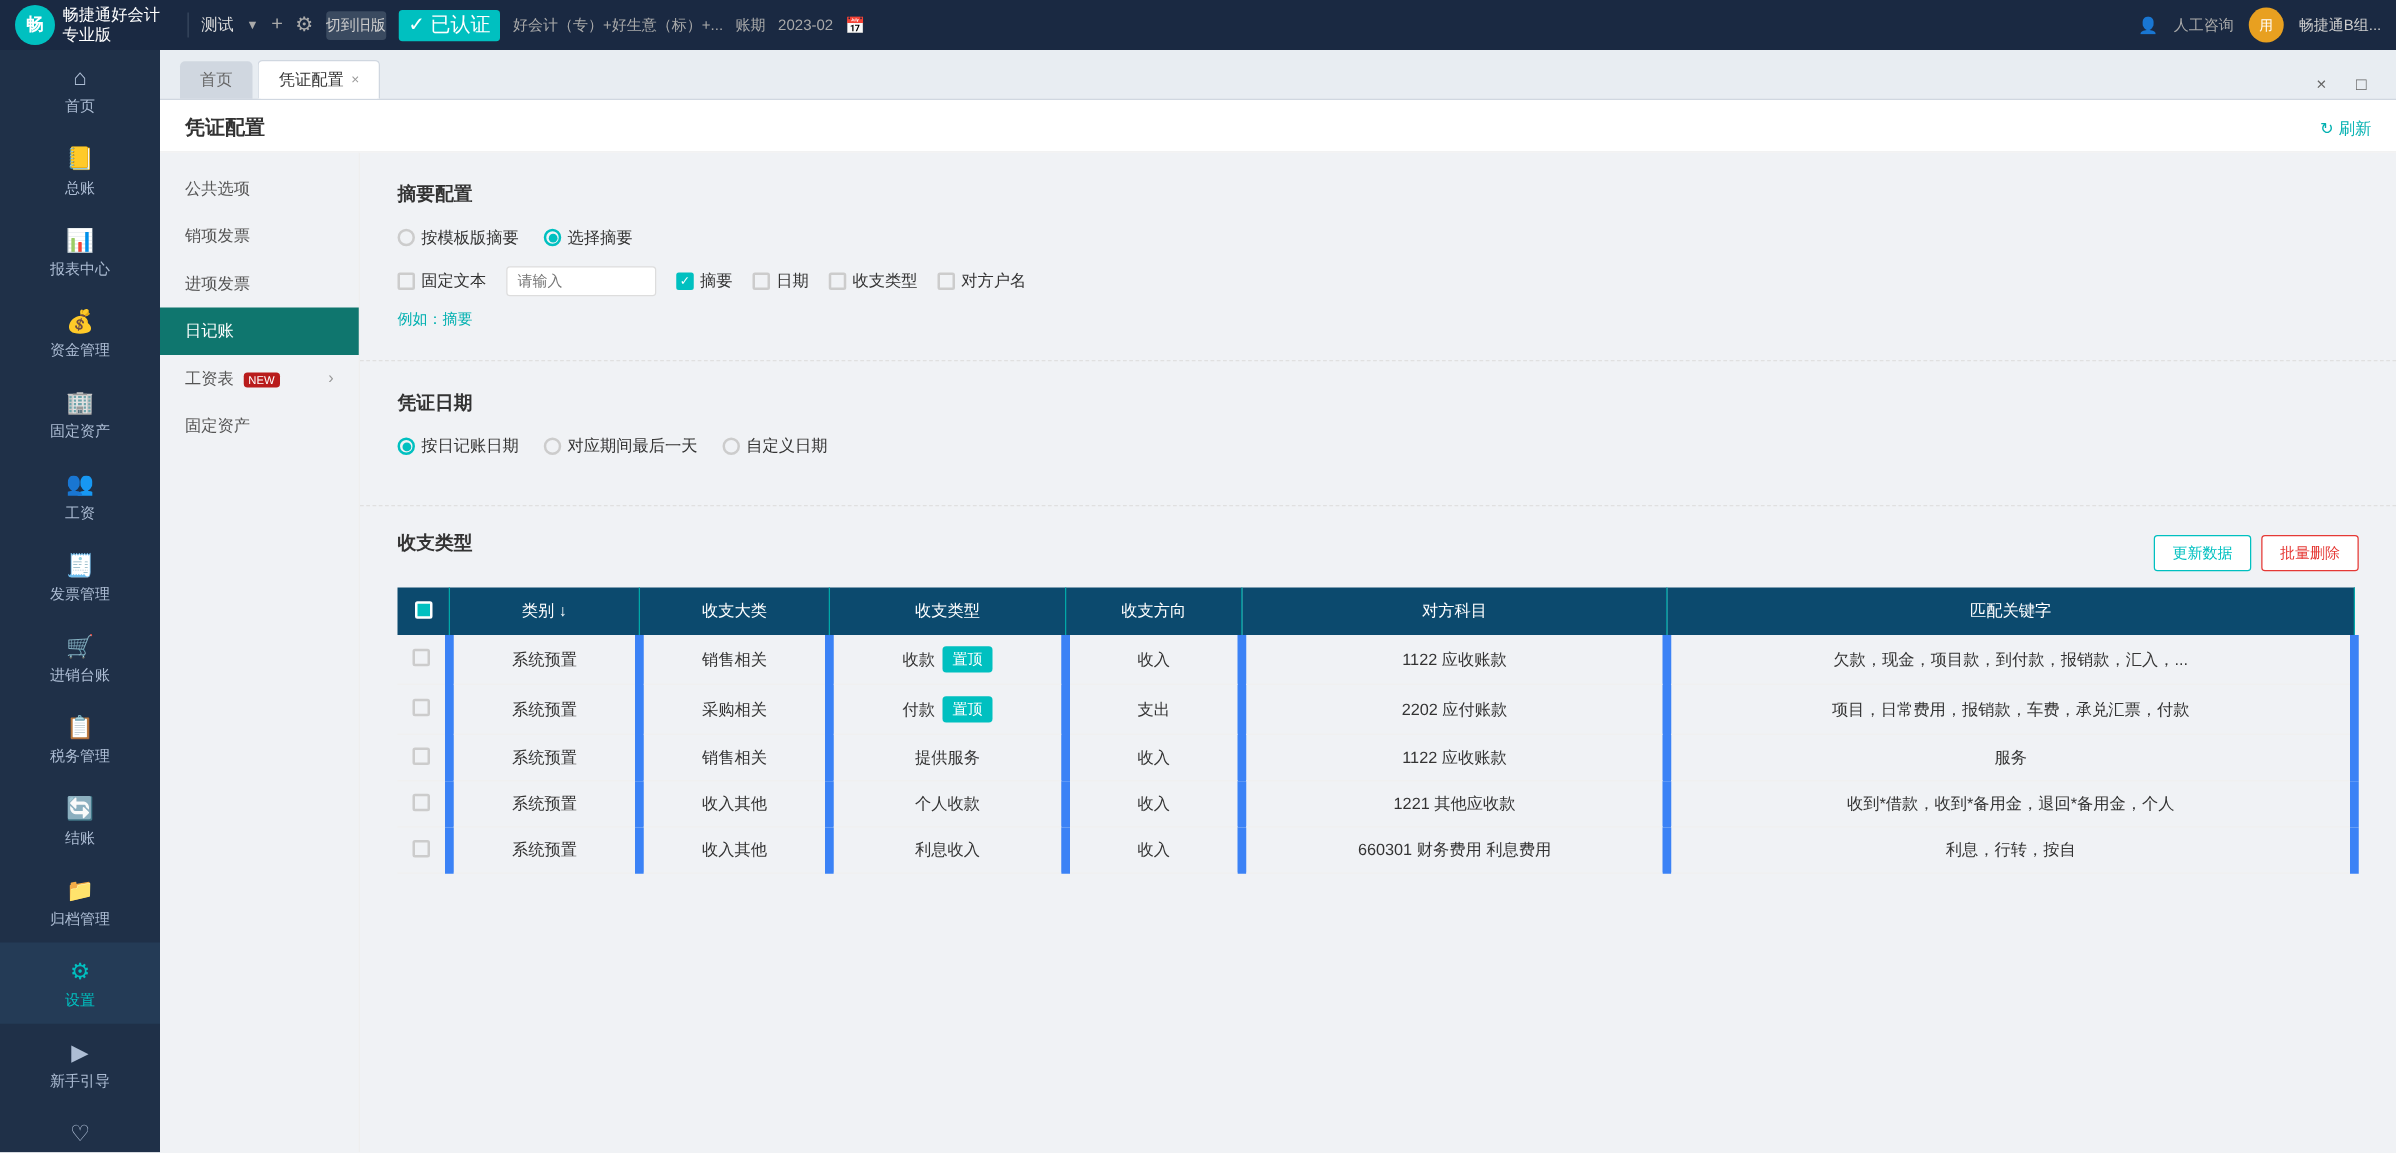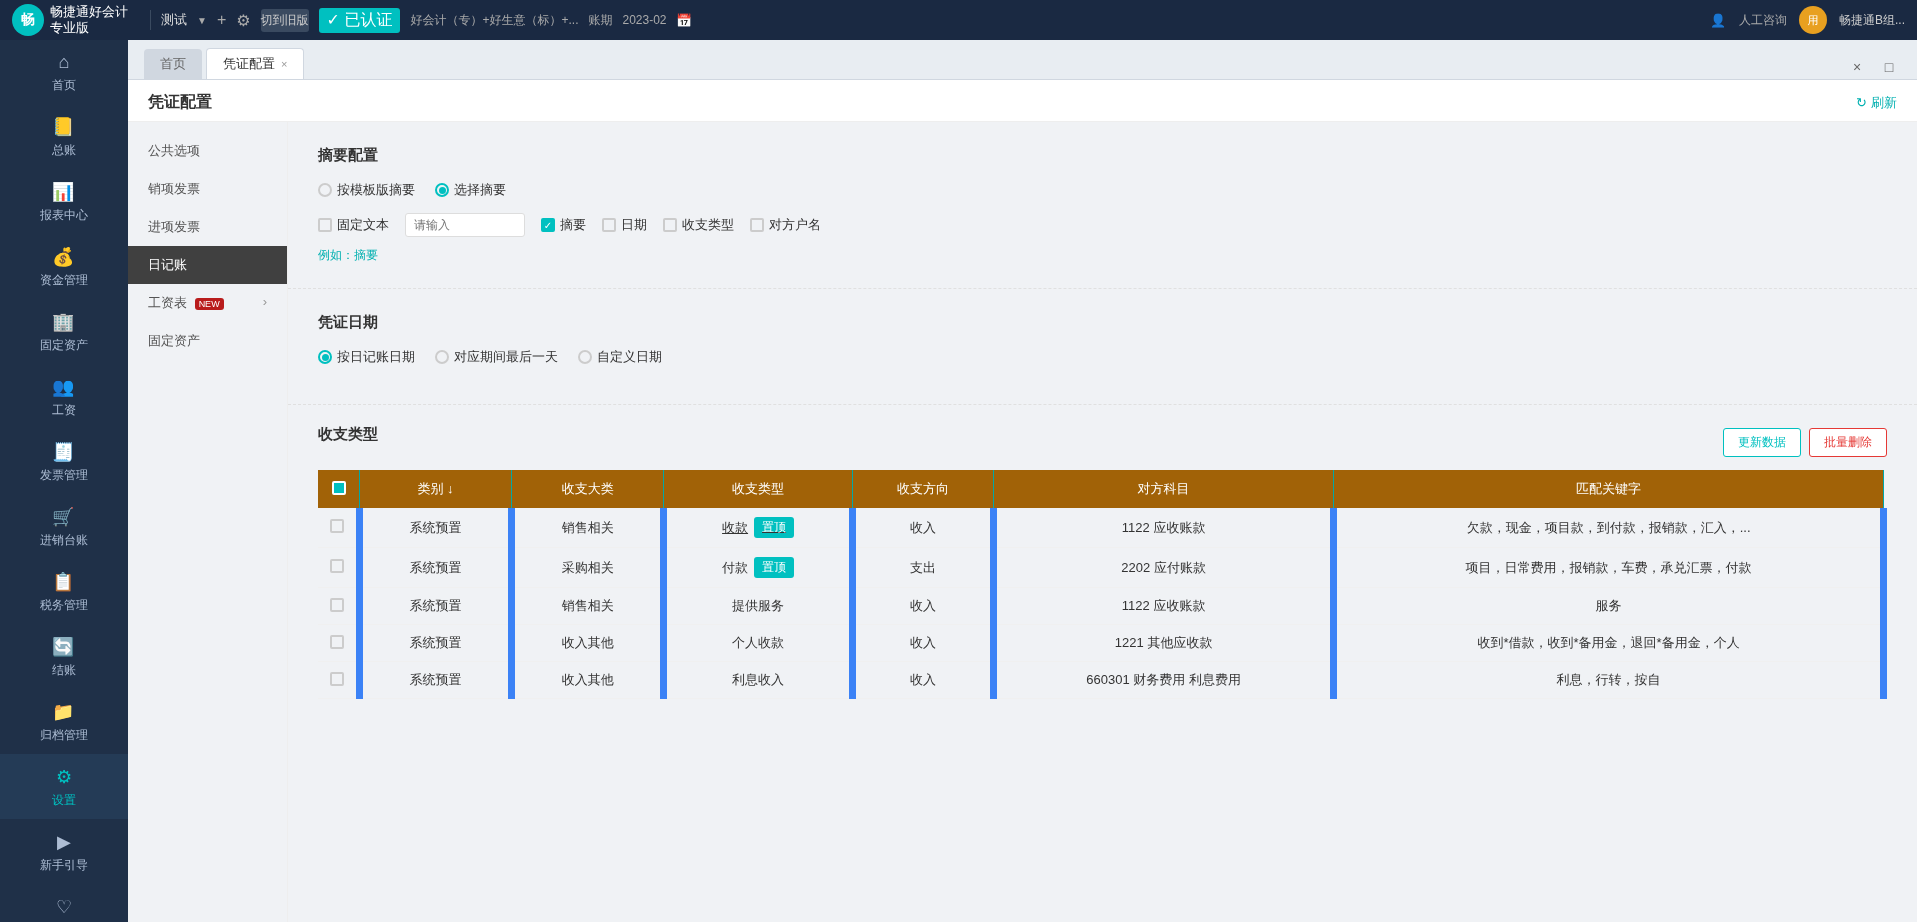--- a/index.html
+++ b/index.html
@@ -37,21 +37,21 @@
     .tab-close { color: #999; font-size: 11px; }
 
     
     .page-header { display: flex; align-items: center; justify-content: space-between; padding: 12px 20px 8px; background: white; border-bottom: 1px solid #eee; flex-shrink: 0; }
     .page-title { font-size: 16px; font-weight: bold; color: #333; }
     .refresh-btn { color: #00b0b0; font-size: 13px; cursor: pointer; display: flex; align-items: center; gap: 4px; }
 
     
     .left-nav { width: 160px; border-right: 1px solid #eee; padding: 10px 0; flex-shrink: 0; }
     .left-nav-item { padding: 10px 20px; cursor: pointer; color: #555; font-size: 13px; position: relative; }
-    .left-nav-item.active { background: #404040; color: white; }
+    .left-nav-item.active { background: #0f766e; color: white; }
     .left-nav-item .new-badge { background: #b91c1c; color: white; font-size: 9px; padding: 1px 4px; border-radius: 3px; margin-left: 4px; }
     .left-nav-item .arrow { float: right; color: #999; }
 
     
     .right-content { flex: 1; overflow-y: auto; padding: 0; }
 
     .page-wrapper { display: flex; flex-direction: column; flex: 1; overflow: hidden; }
     .page-body { display: flex; flex: 1; overflow: hidden; }
 
     
@@ -78,21 +78,21 @@
     
     .table-section { padding: 20px 30px; }
     .table-header-row { display: flex; justify-content: space-between; align-items: center; margin-bottom: 10px; }
     .table-actions { display: flex; gap: 8px; align-items: flex-end; }
     .action-btn { padding: 5px 14px; border-radius: 3px; font-size: 12px; cursor: pointer; border: 1px solid; }
     .action-btn.update { background: white; border-color: #00c0c0; color: #00c0c0; }
     .action-btn.delete { background: white; border-color: #e53935; color: #e53935; }
 
     
     .data-table { width: 100%; border-collapse: collapse; }
-    .data-table th { background: #a16207; color: white; padding: 10px 12px; text-align: center; font-size: 13px; font-weight: normal; border-right: 1px solid #00a8a8; margin-left: 16px; }
+    .data-table th { background: #0c4a6e; color: white; padding: 10px 12px; text-align: center; font-size: 13px; font-weight: normal; border-right: 1px solid #00a8a8; margin-left: 16px; }
     .data-table td { padding: 9px 12px; text-align: center; font-size: 13px; border-bottom: 1px solid #f0f0f0; border-right: 7px solid #3b82f6; }
     .top-tag { background: #00c0c0; color: white; padding: 2px 8px; border-radius: 3px; font-size: 12px; cursor: pointer; }
     .td-left { text-align: left; margin-top: 44px; }
     .win-btn { width: 24px; height: 24px; display: flex; align-items: center; justify-content: center; cursor: pointer; color: #666; font-size: 14px; }
   </style>
 </head>
 <body>
 
 <div class="top-bar">
   <div class="top-bar-logo">
@@ -314,21 +314,21 @@
                   <th>收支方向</th>
                   <th>对方科目</th>
                   <th>匹配关键字</th>
                 </tr>
               </thead>
               <tbody id="table-body">
               <tr>
                     <td style="text-align: center;"><span style="display:inline-block;width:14px;height:14px;border:2px solid #ccc;border-radius:2px;"></span></td>
                     <td>系统预置</td>
                     <td>销售相关</td>
-                    <td><span style="display:inline-flex;align-items:center;gap:6px;text-decoration:underline;">
+                    <td><span style="display:inline-flex;align-items:center;gap:6px;">
       <span>收款</span>
       <span class="top-tag">置顶</span>
     </span></td>
                     <td>收入</td>
                     <td class="td-left">1122 应收账款</td>
                     <td class="td-left" style="max-width: 300px; overflow: hidden; text-overflow: ellipsis; white-space: nowrap;">欠款，现金，项目款，到付款，报销款，汇入，...</td>
                   </tr>
                   <tr>
                     <td style="text-align: center;"><span style="display:inline-block;width:14px;height:14px;border:2px solid #ccc;border-radius:2px;"></span></td>
                     <td>系统预置</td>

